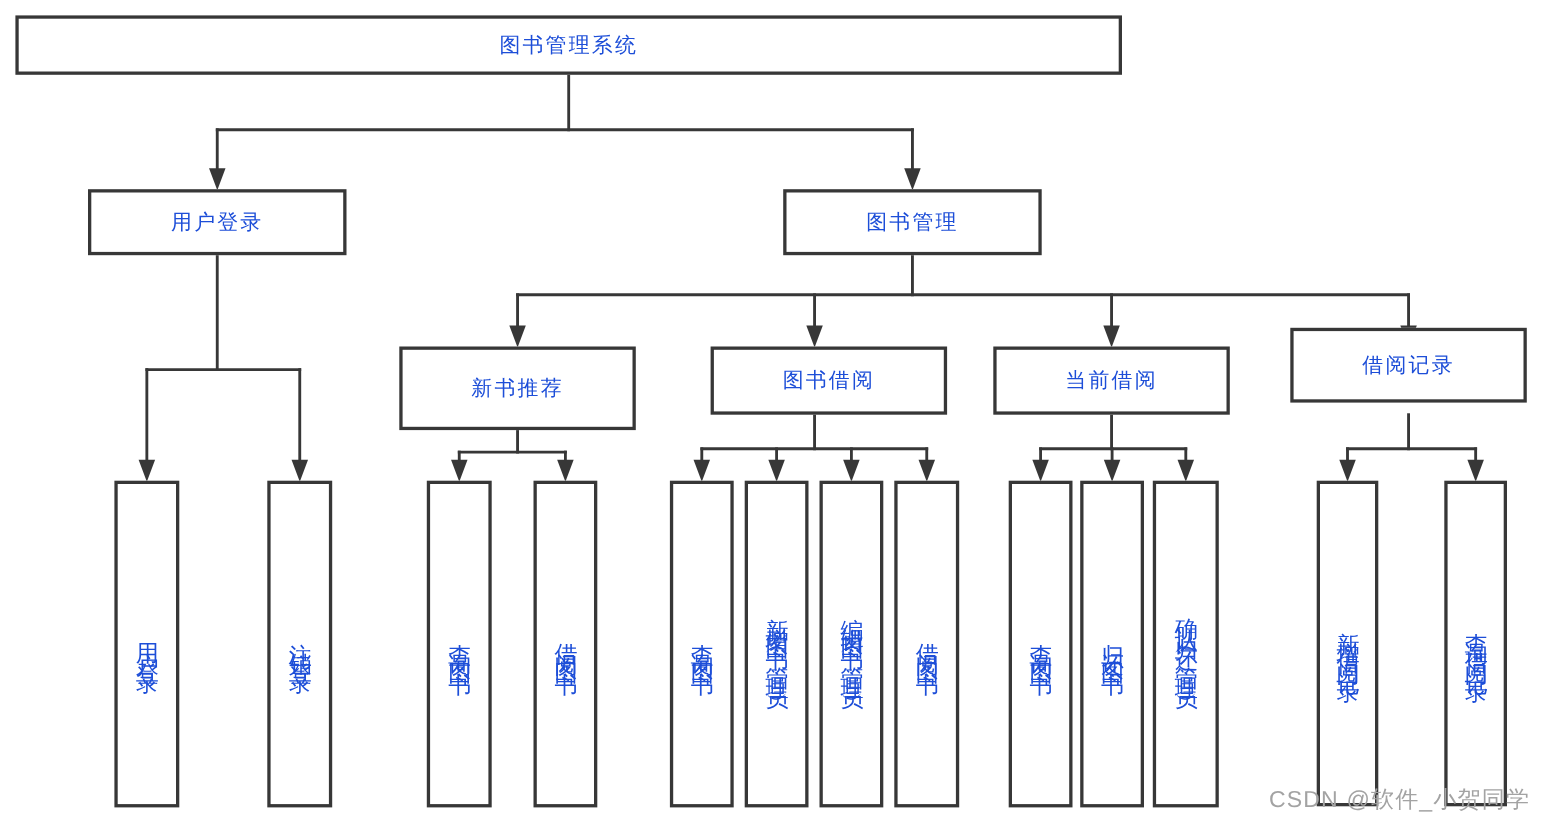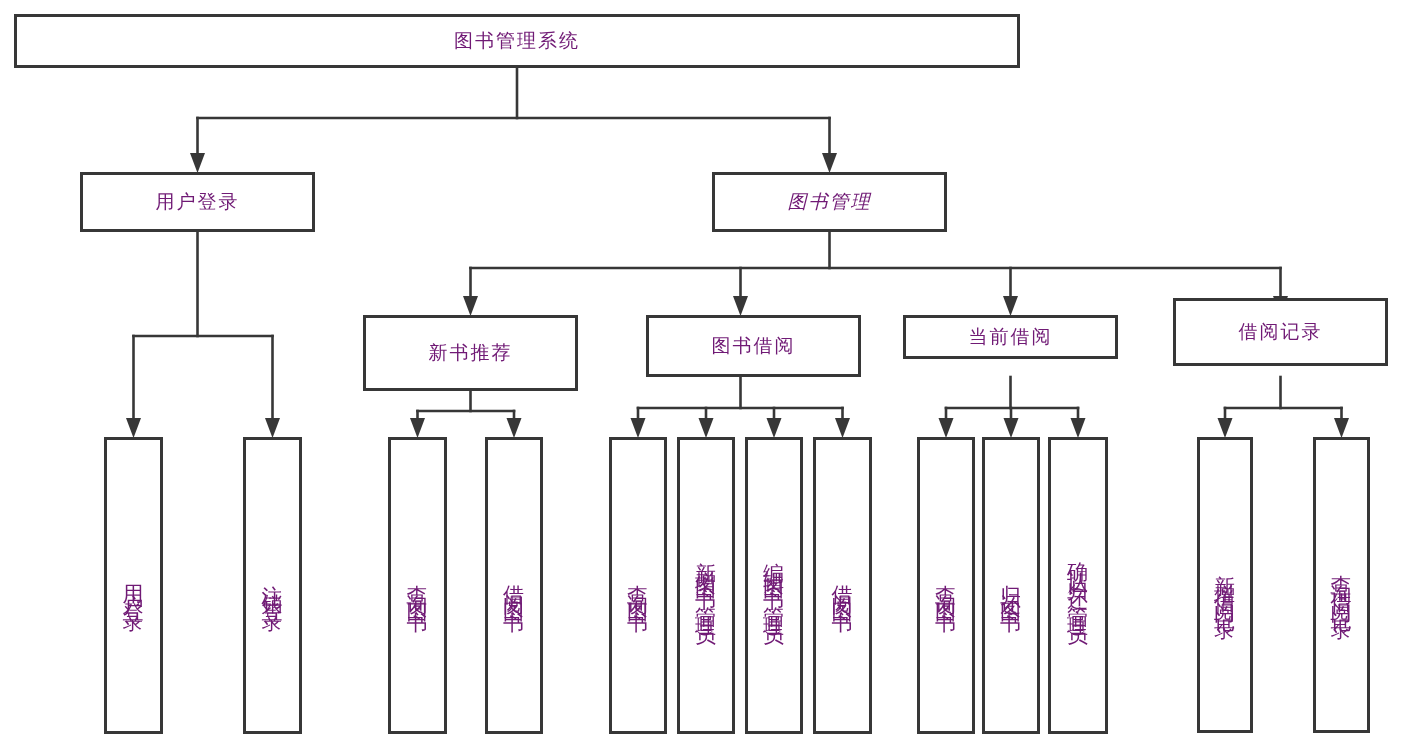--- a/index.html
+++ b/index.html
@@ -22,21 +22,21 @@
     pointer-events: none;
   }
   .node {
     position: absolute;
     box-sizing: border-box;
     border: 3px solid #373737;
     background: #ffffff;
     display: flex;
     align-items: center;
     justify-content: center;
-    color: #701a75;
+    color: #1d4ed8;
   }
   .node.h .lbl {
     font-size: 19px;
     letter-spacing: 2px;
     white-space: nowrap;
   }
   .node.v .lbl {
     writing-mode: vertical-rl;
     text-orientation: mixed;
     font-size: 21px;
@@ -111,30 +111,30 @@
       <line x1="1341.5" y1="408" x2="1341.5" y2="419" stroke="#373737" stroke-width="2.6" stroke-linecap="square"></line>
       <polygon points="1334,418 1349,418 1341.5,438" fill="#373737"></polygon>
     </svg>
   <div id="nodes">
       <div class="node h" style="left: 14px; top: 14px; width: 1006px; height: 54px;">
         <span class="lbl">图书管理系统</span>
       </div>
       <div class="node h" style="left: 80px; top: 172px; width: 235px; height: 60px;">
         <span class="lbl">用户登录</span>
       </div>
-      <div class="node h" style="left: 712px; top: 172px; width: 235px; height: 60px; font-style: italic;">
+      <div class="node h" style="left: 712px; top: 172px; width: 235px; height: 60px;">
         <span class="lbl">图书管理</span>
       </div>
       <div class="node h" style="left: 363px; top: 315px; width: 215px; height: 76px;">
         <span class="lbl">新书推荐</span>
       </div>
       <div class="node h" style="left: 633px; top: 315px; width: 215px; height: 62px; margin-left: 13px;">
         <span class="lbl">图书借阅</span>
       </div>
-      <div class="node h" style="left: 903px; top: 315px; width: 215px; height: 44px;">
+      <div class="node h" style="left: 903px; top: 315px; width: 215px; height: 62px;">
         <span class="lbl">当前借阅</span>
       </div>
       <div class="node h" style="left: 1173px; top: 298px; width: 215px; height: 68px;">
         <span class="lbl">借阅记录</span>
       </div>
       <div class="node v" style="left: 104px; top: 437px; width: 59px; height: 297px;">
         <span class="lbl">用户登录</span>
       </div>
       <div class="node v" style="left: 243px; top: 437px; width: 59px; height: 297px;">
         <span class="lbl">注销登录</span>
@@ -166,13 +166,14 @@
       <div class="node v" style="left: 1048px; top: 437px; width: 60px; height: 297px;">
         <span class="lbl">确认归还（管理员）</span>
       </div>
       <div class="node v" style="left: 1197px; top: 437px; width: 56px; height: 296px;">
         <span class="lbl">新增借阅记录</span>
       </div>
       <div class="node v" style="left: 1313px; top: 437px; width: 57px; height: 296px;">
         <span class="lbl">查询借阅记录</span>
       </div>
     </div>
+  <div id="watermark">CSDN @软件_小贺同学</div>
 </div>
 
 </body></html>

